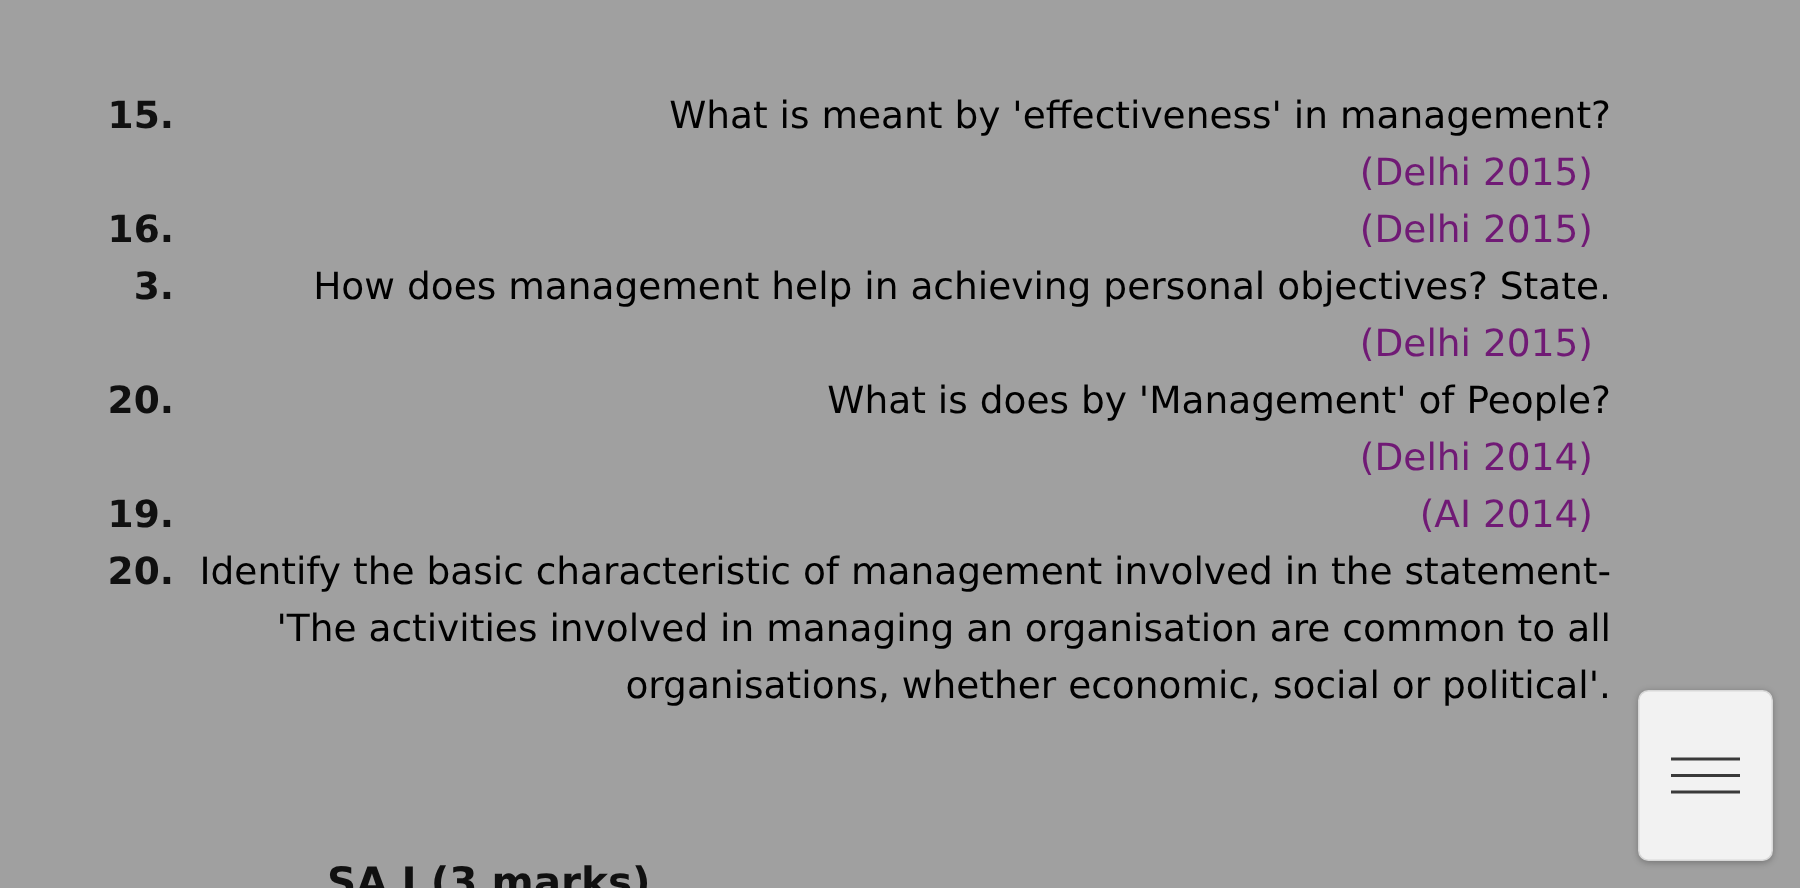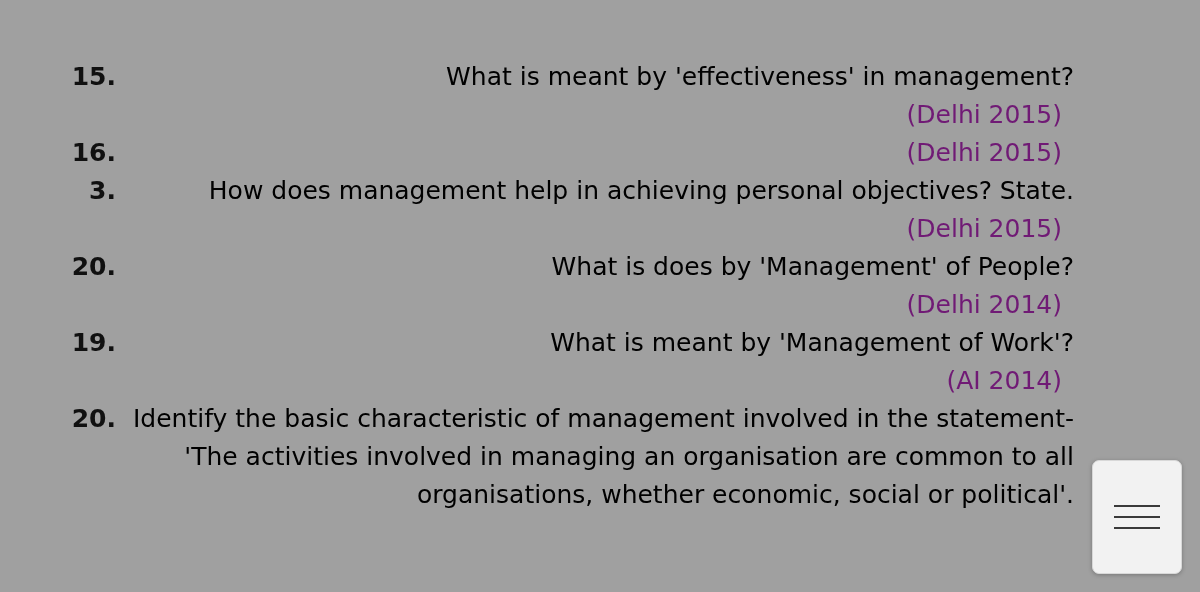--- a/index.html
+++ b/index.html
@@ -137,36 +137,36 @@
         <div class="q-num">20.</div>
         <div class="q-body">
           <p class="q-text">What is does by 'Management' of People?</p>
           <p class="q-source">(Delhi 2014)</p>
         </div>
       </div>
 
       <div class="q-item">
         <div class="q-num">19.</div>
         <div class="q-body">
-          <p class="q-text">What is meant by 'Management of Work'?</p>
           <p class="q-source">(AI 2014)</p>
         </div>
       </div>
 
       <div class="q-item">
         <div class="q-num">20.</div>
         <div class="q-body">
           <p class="q-text">Identify the basic characteristic of management involved in the statement-
 'The activities involved in managing an organisation are common to all
 organisations, whether economic, social or political'.</p>
         </div>
       </div>
 
     </div>
 
+    <div class="footer-heading">SA I (3 marks)</div>
 
   </div>
 
   <div class="menu-button">
     <span class="menu-line"></span>
     <span class="menu-line"></span>
     <span class="menu-line"></span>
   </div>
 </div>
 

